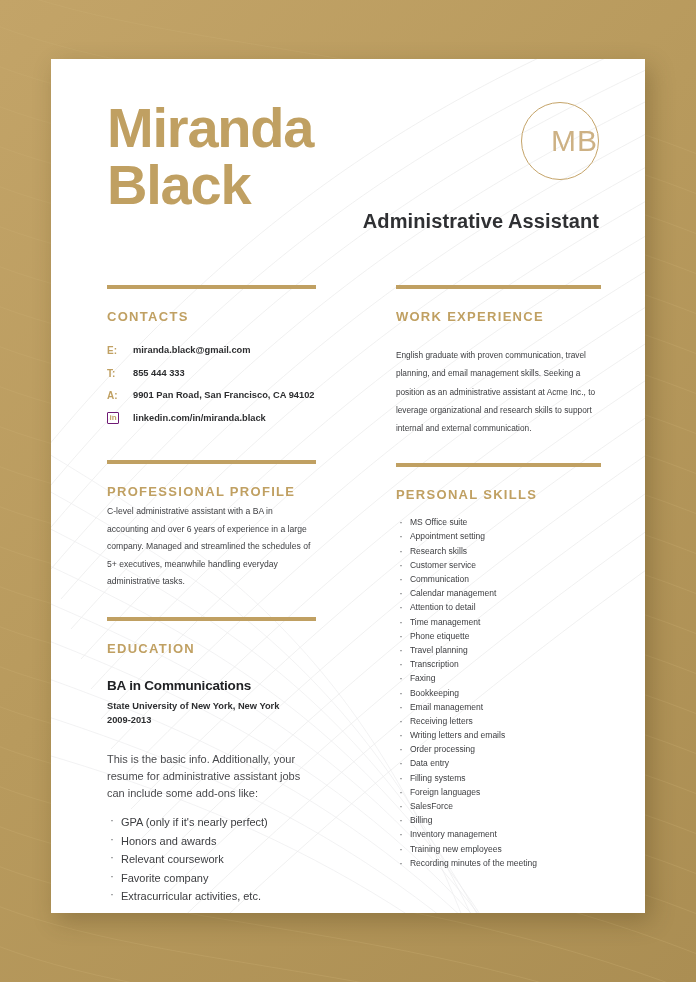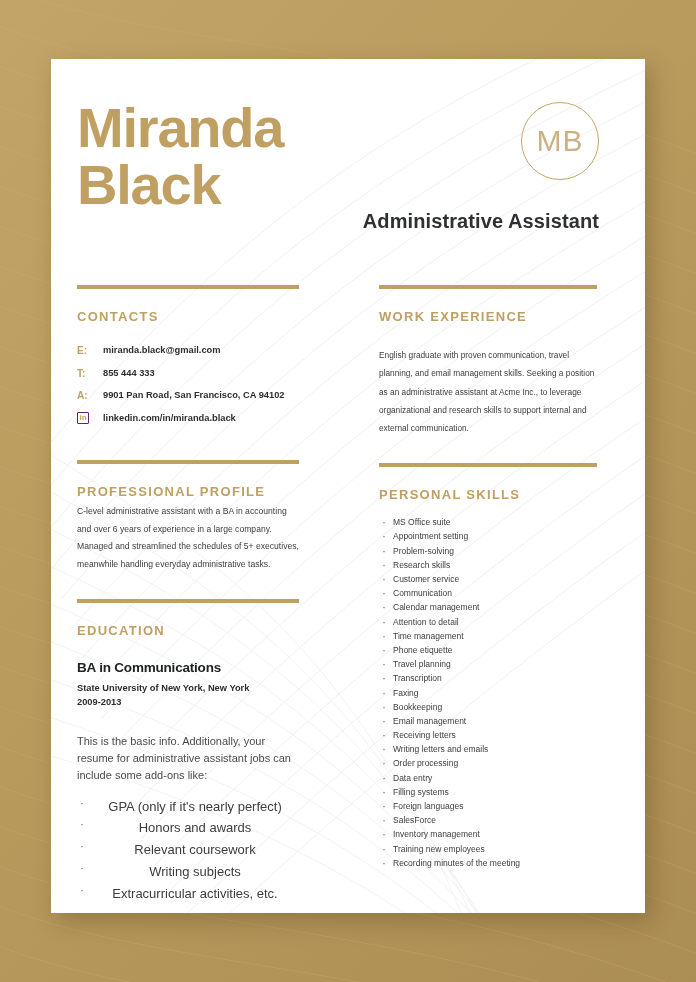--- a/index.html
+++ b/index.html
@@ -40,21 +40,21 @@
     overflow: hidden;
   }
   #card-waves {
     position: absolute;
     inset: 0;
     pointer-events: none;
   }
   #card-inner {
     position: absolute;
     inset: 0;
-    padding: 38px 44px 0 26px;
+    padding: 38px 44px 0 56px;
     border-radius: 11px;
   }
 
   
   .header { position: relative; height: 188px; }
 
   .name-block {
     position: absolute;
     left: 0;
     top: 2px;
@@ -70,21 +70,21 @@
   .monogram {
     position: absolute;
     right: 2px;
     top: 5px;
     width: 78px;
     height: 78px;
     border: 1px solid #c5a469;
     border-radius: 50%;
     display: flex;
     align-items: center;
-    justify-content: center;
+    justify-content: flex-end;
   }
   .monogram-text {
     font-size: 30px;
     color: #cdb184;
     letter-spacing: 1px;
     font-weight: 300;
   }
 
   .job-title {
     position: absolute;
@@ -198,24 +198,23 @@
   }
 
   
   ul.bullets {
     list-style: none;
     margin-top: 11px;
   }
   ul.bullets li {
     position: relative;
     padding-left: 14px;
-    font-size: 13px;
+    font-size: 11px;
     line-height: 1.68;
     color: #3c3d40;
-    text-align: center;
   }
   ul.bullets li::before {
     content: "\00B7";
     position: absolute;
     left: 3px;
     top: -1px;
     color: #6c6d70;
     font-size: 12px;
     line-height: 1.35;
   }
@@ -374,21 +373,21 @@
           <div class="rule"></div>
           <h2 class="section-title">EDUCATION</h2>
           <div class="edu-degree">BA in Communications</div>
           <div class="edu-school">State University of New York, New York</div>
           <div class="edu-years">2009-2013</div>
           <p class="edu-note">This is the basic info. Additionally, your resume for administrative assistant jobs can include some add-ons like:</p>
           <ul class="bullets">
             <li>GPA (only if it's nearly perfect)</li>
             <li>Honors and awards</li>
             <li>Relevant coursework</li>
-            <li>Writing subjects</li>
+            <li>Favorite company</li>
             <li>Extracurricular activities, etc.</li>
           </ul>
         </section>
       </div>
 
       <div class="col-right">
 
         <section>
           <div class="rule"></div>
           <h2 class="section-title">WORK EXPERIENCE</h2>
@@ -396,40 +395,40 @@
         </section>
 
         <div class="spacer-28"></div>
 
         <section>
           <div class="rule"></div>
           <h2 class="section-title">PERSONAL SKILLS</h2>
           <ul class="skills">
             <li>MS Office suite</li>
             <li>Appointment setting</li>
-            <li>Problem-solving</li>
             <li>Research skills</li>
             <li>Customer service</li>
             <li>Communication</li>
             <li>Calendar management</li>
             <li>Attention to detail</li>
             <li>Time management</li>
             <li>Phone etiquette</li>
             <li>Travel planning</li>
             <li>Transcription</li>
             <li>Faxing</li>
             <li>Bookkeeping</li>
             <li>Email management</li>
             <li>Receiving letters</li>
             <li>Writing letters and emails</li>
             <li>Order processing</li>
             <li>Data entry</li>
             <li>Filling systems</li>
             <li>Foreign languages</li>
             <li>SalesForce</li>
+            <li>Billing</li>
             <li>Inventory management</li>
             <li>Training new employees</li>
             <li>Recording minutes of the meeting</li>
           </ul>
         </section>
       </div>
 
     </div>
   </div>
 </div>

